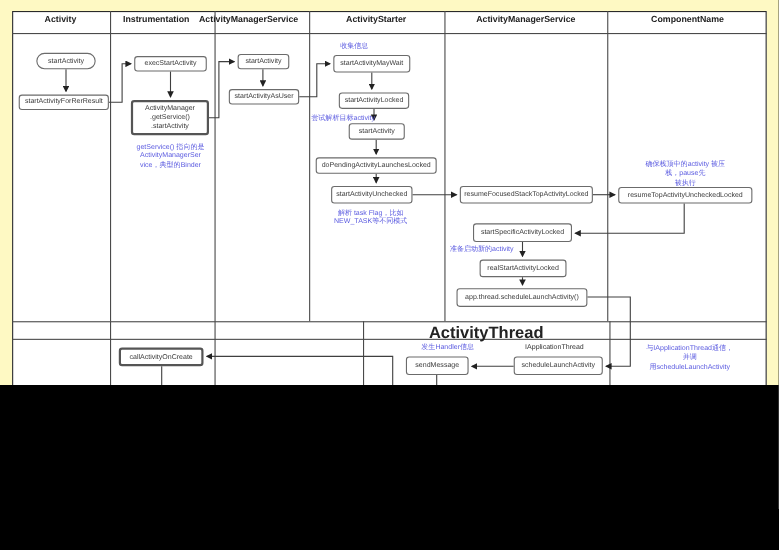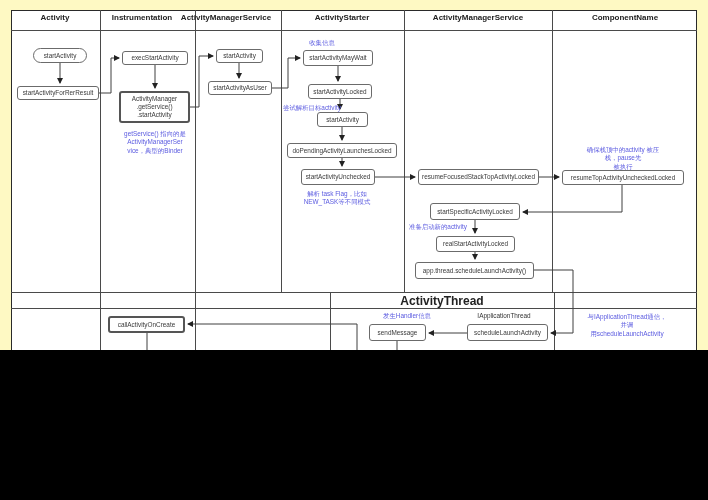--- a/index.html
+++ b/index.html
@@ -3,21 +3,21 @@
 <meta charset="utf-8">
 <style>
   html,body{margin:0;padding:0;background:#000;}
   .canvas{position:relative;width:708px;height:350px;background:#fef9c3;overflow:hidden;
           font-family:"Liberation Sans","DejaVu Sans",sans-serif;}
   .panel{position:absolute;left:11px;top:10px;width:686px;height:479px;background:#fff;border:1px solid #2a2a2a;box-sizing:border-box;}
   .vline,.hline{position:absolute;background:#4a4a4a;}
   .vline{width:1px;}
   .hline{height:1px;}
   .hdr{position:absolute;top:13px;transform:translateX(-50%);font-size:8px;font-weight:bold;color:#222;white-space:nowrap;}
-  .band-title{position:absolute;transform:translateX(-50%);font-size:12px;font-weight:bold;color:#222;white-space:nowrap;}
+  .band-title{position:absolute;transform:translateX(-50%);font-size:15px;font-weight:bold;color:#222;white-space:nowrap;}
   .node{position:absolute;background:#fff;border:1px solid #6b6b6b;border-radius:3px;
         display:flex;align-items:center;justify-content:center;text-align:center;
         font-size:6.4px;line-height:1.25;color:#3a3a3a;white-space:pre-line;box-sizing:border-box;z-index:3;}
   .pill{border-radius:9px;}
   .thick{border-width:2px;border-color:#555;}
   .note{position:absolute;color:#5b5be0;font-size:6.4px;line-height:1.3;white-space:pre-line;text-align:center;z-index:4;}
   .note.ctr{transform:translateX(-50%);}
   .note.lft{text-align:left;}
   .lbl{position:absolute;color:#333;font-size:6.4px;white-space:nowrap;transform:translateX(-50%);z-index:4;}
   svg.wires{position:absolute;left:0;top:0;z-index:2;pointer-events:none;}

